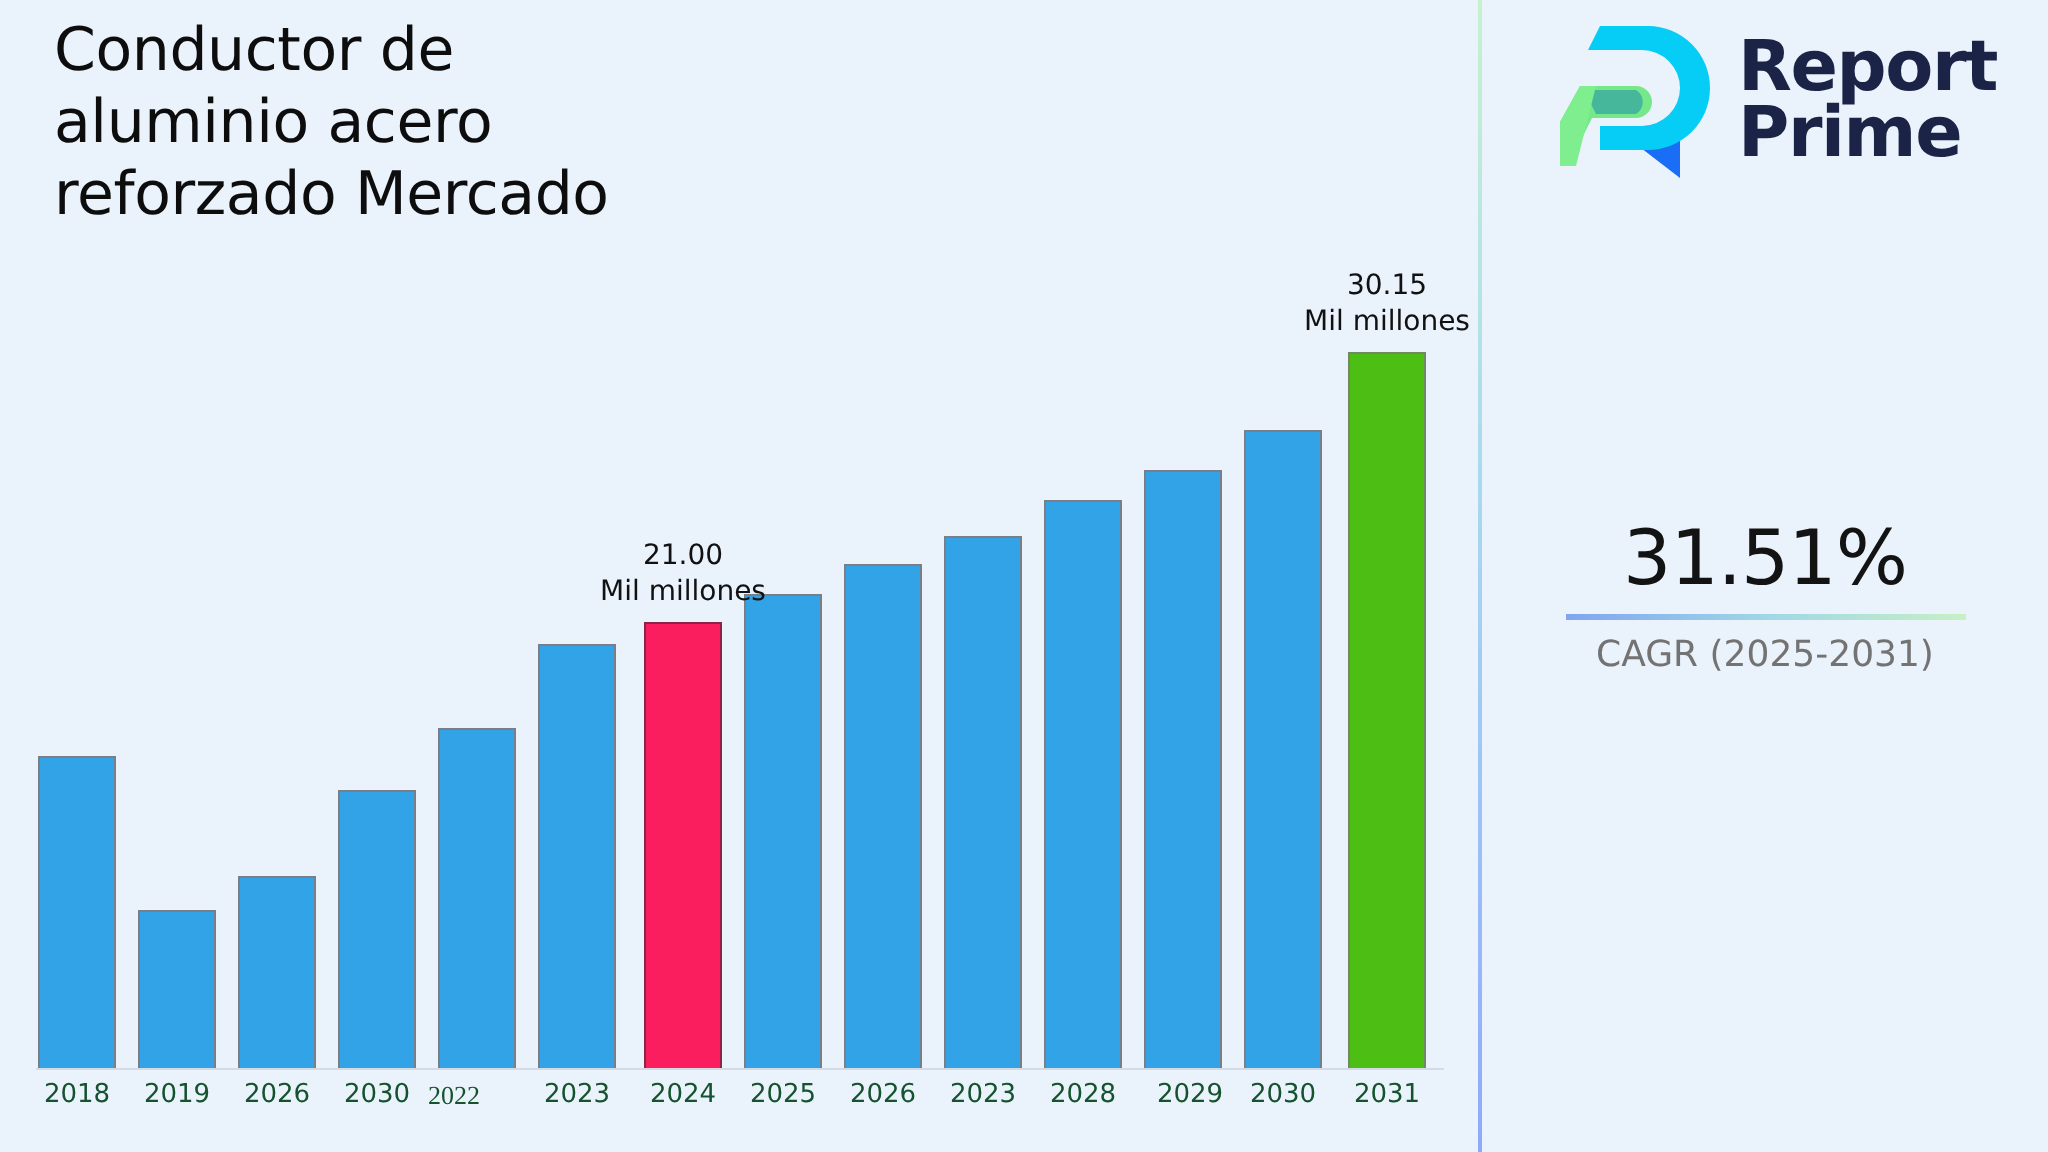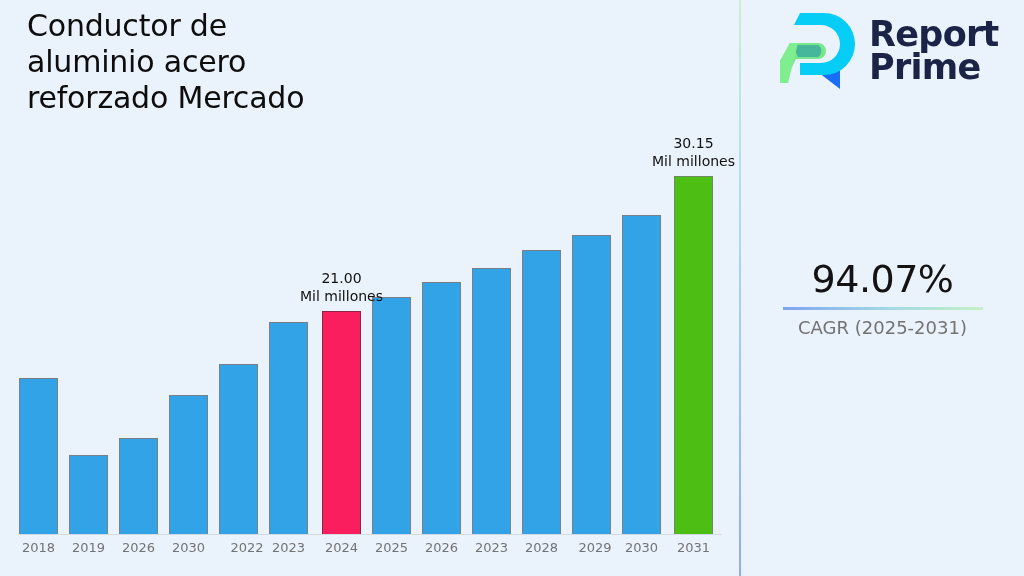--- a/index.html
+++ b/index.html
@@ -32,21 +32,21 @@
     position:absolute; bottom:42px;
     border:1px solid #7a7f87;
     border-bottom:none;
   }
   .bar.blue  { background:#33a3e8; }
   .bar.pink  { background:#fa1e5f; border-color:#8c2545; }
   .bar.green { background:#4cbe14; border-color:#6f8a62; }
 
   .xtick {
     position:absolute; top:540px;
-    font-size:13px; color:#737373; text-align:center;
+    font-size:13px; color:#14532d; text-align:center;
     width:60px;
   }
 
   .bar-annot {
     position:absolute;
     text-align:center; width:150px;
     font-size:14px; color:#111; line-height:18px;
   }
   .bar-annot .l2 { display:block; }
 
@@ -102,21 +102,21 @@
           <div class="bar blue" title="2028: 26.37" style="left: 522px; width: 39px; height: 284px;"></div>
           <div class="bar blue" title="2029: 27.69" style="left: 572px; width: 39px; height: 299px;"></div>
           <div class="bar blue" title="2030: 29.01" style="left: 622px; width: 39px; height: 319px;"></div>
           <div class="bar green" title="2031: 30.15" style="left: 674px; width: 39px; height: 358px;"></div>
         </div>
       <div id="ticks-layer">
           <div class="xtick" style="left: 8.5px;">2018</div>
           <div class="xtick" style="left: 58.5px;">2019</div>
           <div class="xtick" style="left: 108.5px;">2026</div>
           <div class="xtick" style="left: 158.5px;">2030</div>
-          <div class="xtick" style="left: 217px;">2022</div>
+          <div class="xtick" style="left: 197px; font-family: Liberation Serif, serif;">2022</div>
           <div class="xtick" style="left: 258.5px;">2023</div>
           <div class="xtick" style="left: 311.5px;">2024</div>
           <div class="xtick" style="left: 361.5px;">2025</div>
           <div class="xtick" style="left: 411.5px;">2026</div>
           <div class="xtick" style="left: 461.5px;">2023</div>
           <div class="xtick" style="left: 511.5px;">2028</div>
           <div class="xtick" style="left: 565px;">2029</div>
           <div class="xtick" style="left: 611.5px;">2030</div>
           <div class="xtick" style="left: 663.5px;">2031</div>
         </div>
@@ -145,18 +145,18 @@
           <path d="M22 50 H46 A25 25 0 0 0 46 2" fill="none" stroke="#06cdf5" stroke-width="0"></path>
         </svg>
       </span>
       <span id="logo-text">
         <span>Report</span>
         <span>Prime</span>
       </span>
     </div>
 
     <div id="cagr-block">
-      <div id="cagr-value">94.07%</div>
+      <div id="cagr-value">31.51%</div>
       <div id="cagr-rule"></div>
       <div id="cagr-label">CAGR (2025-2031)</div>
     </div>
   </div>
 </div>
 
 </body></html>

